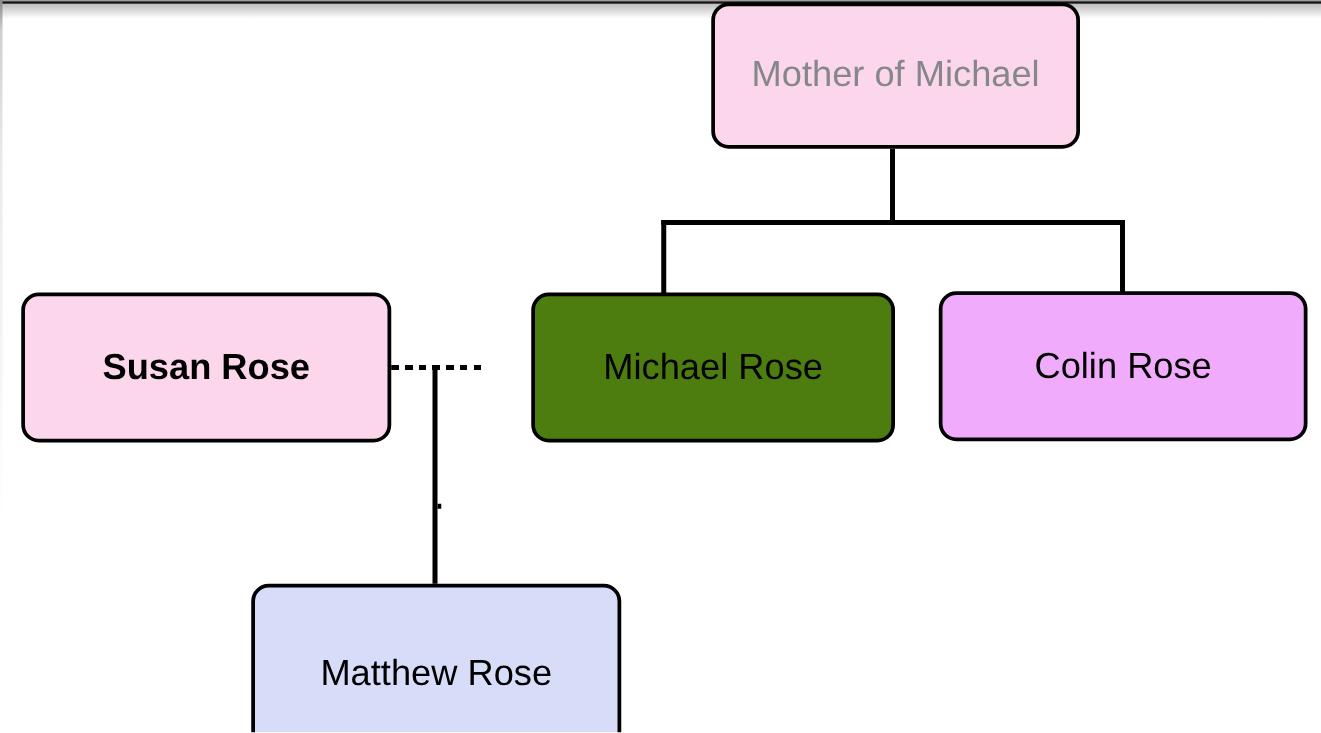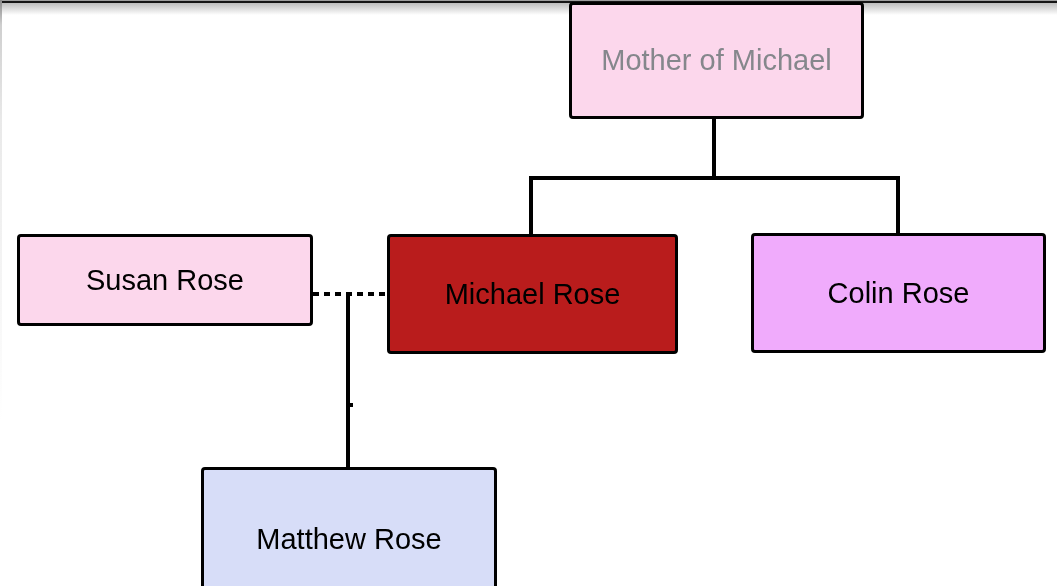--- a/index.html
+++ b/index.html
@@ -27,31 +27,31 @@
     position: absolute; height: 4px; z-index: 2;
     background: repeating-linear-gradient(90deg, #000 0px, #000 6px, rgba(0,0,0,0) 6px, rgba(0,0,0,0) 11px);
   }
   .edge-nub { position: absolute; width: 3px; height: 4px; background: #000; z-index: 2; }
 
   
   .node {
     position: absolute;
     box-sizing: border-box;
     border: 3.5px solid #000000;
-    border-radius: 4px;
+    border-radius: 14px;
     display: flex;
     align-items: center;
     justify-content: center;
     font-size: 29px;
     color: #000000;
     z-index: 3;
     cursor: pointer;
   }
   .node-mother  { left: 569px; top: 2px;   width: 295px; height: 117px; }
-  .node-susan   { left: 17px;  top: 234px; width: 296px; height: 92px; }
+  .node-susan   { left: 17px;  top: 234px; width: 296px; height: 120px; font-weight: bold; }
   .node-michael { left: 387px; top: 234px; width: 291px; height: 120px; }
   .node-colin   { left: 751px; top: 233px; width: 295px; height: 120px; }
   .node-matthew { left: 201px; top: 467px; width: 296px; height: 144px; }
   .placeholder-text { color: #85878c; }
 
   .e-mother-down  { left: 712px; top: 119px; width: 4px;   height: 61px; }
   .e-sibling-bar  { left: 529px; top: 176px; width: 371px; height: 4px;  }
   .e-michael-drop { left: 529px; top: 176px; width: 4px;   height: 60px; }
   .e-colin-drop   { left: 896px; top: 176px; width: 4px;   height: 59px; }
   .e-marriage     { left: 313px; top: 292px; width: 74px;  }
@@ -77,21 +77,21 @@
   <div class="edge-nub e-anchor-nub"></div>
 
   <div class="node node-mother placeholder-text" style="background: rgb(252, 215, 236);">
     <span>Mother of Michael</span>
   </div>
 
   <div class="node node-susan" style="background: rgb(252, 215, 236);">
     <span>Susan Rose</span>
   </div>
 
-  <div class="node node-michael" style="background: #b91c1c;">
+  <div class="node node-michael" style="background: #4d7c0f; margin-left: 38px;">
     <span>Michael Rose</span>
   </div>
 
   <div class="node node-colin" style="background: #f0abfc;">
     <span>Colin Rose</span>
   </div>
 
   <div class="node node-matthew" style="background: rgb(215, 221, 248);">
     <span>Matthew Rose</span>
   </div>

